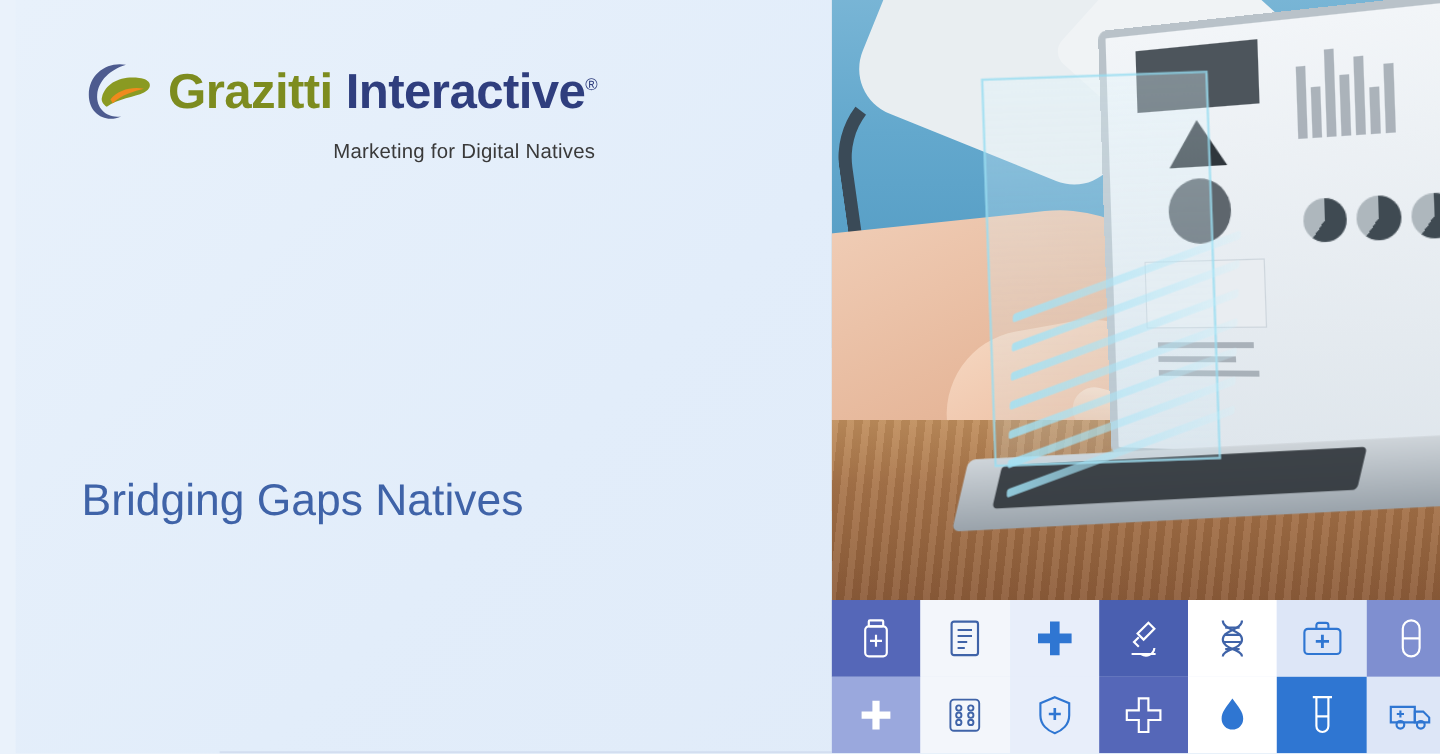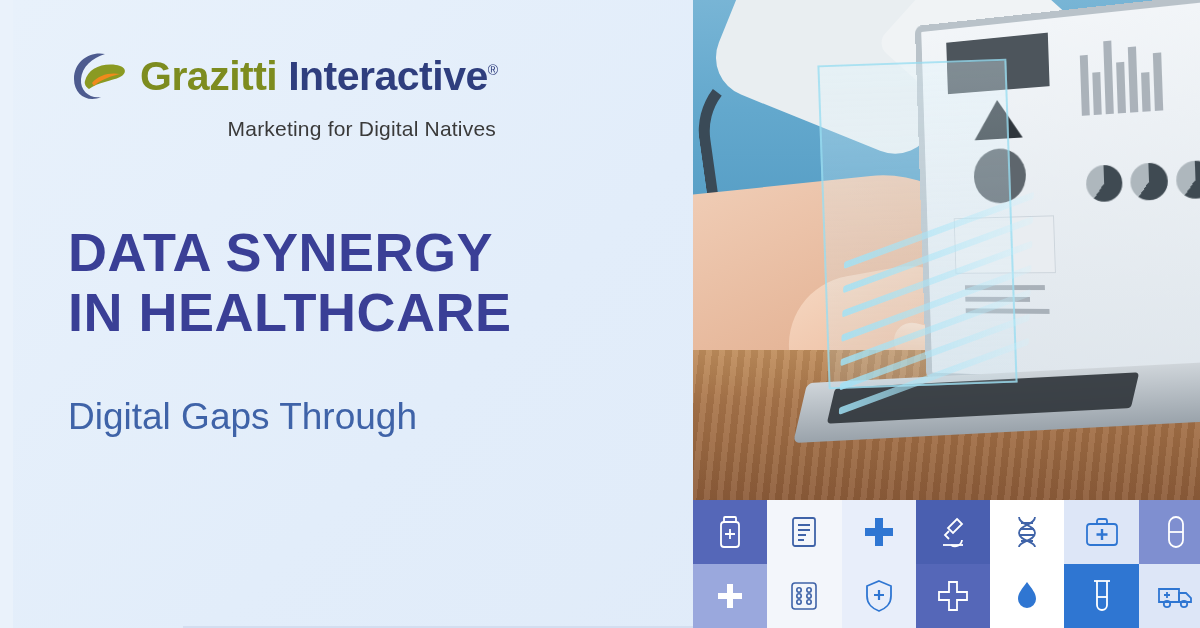--- a/index.html
+++ b/index.html
@@ -57,21 +57,21 @@
   .logo-text .g2 { color: #2f3e7e; }
   .logo-reg {
     font-size: 14px;
     vertical-align: super;
     color: #2f3e7e;
     font-weight: normal;
   }
   .logo-tag {
     margin-top: 10px;
     text-align: right;
-    font-size: 21px;
+    font-size: 17px;
     color: #3a3a3a;
     letter-spacing: 0.2px;
     padding-right: 2px;
   }
 
   .headline {
     position: absolute;
     left: 55px;
     top: 222px;
     width: 600px;
@@ -349,27 +349,23 @@
           </svg>
         </div>
         <div class="logo-text">
           <span class="g1">Grazitti</span>
           <span class="g2">Interactive</span><span class="logo-reg">®</span>
         </div>
       </div>
       <div class="logo-tag">Marketing for Digital Natives</div>
     </div>
 
-    <div class="headline">
-      <div class="l1">DATA SYNERGY</div>
-      <div class="l2">IN HEALTHCARE</div>
-    </div>
 
     <div class="subhead">
-      <div>Digital Gaps Through</div>
+      <div>Bridging Gaps Natives</div>
     </div>
 
     <div class="bottom-rule"></div>
   </div>
 
   <div class="right">
     <div class="photo">
       <div class="scrubs"></div>
       <div class="neck-v"></div>
       <div class="stetho"></div>

